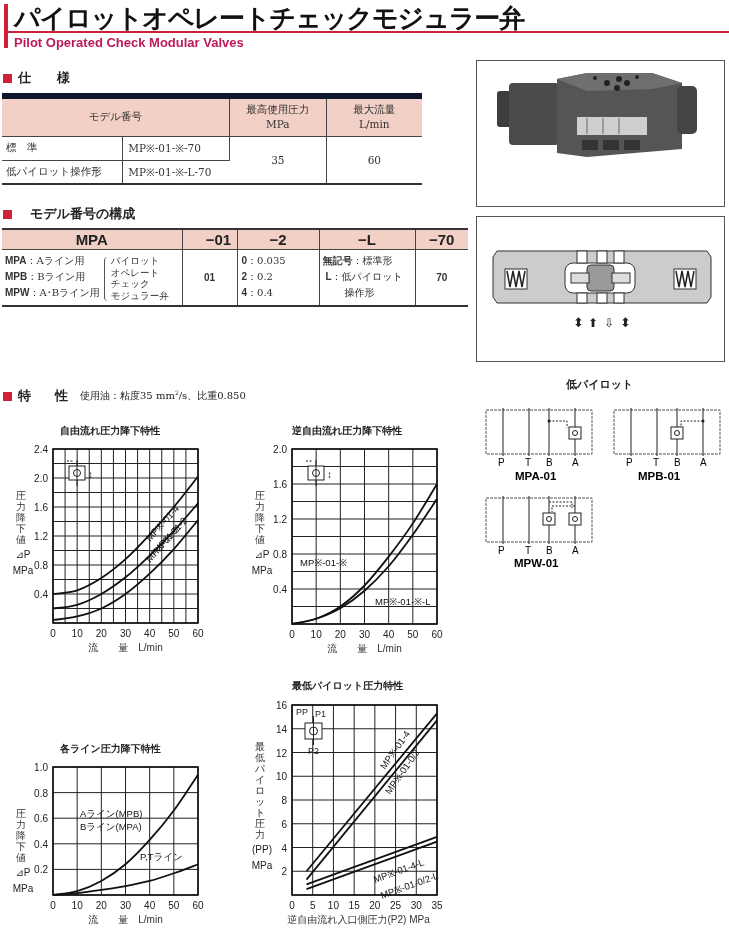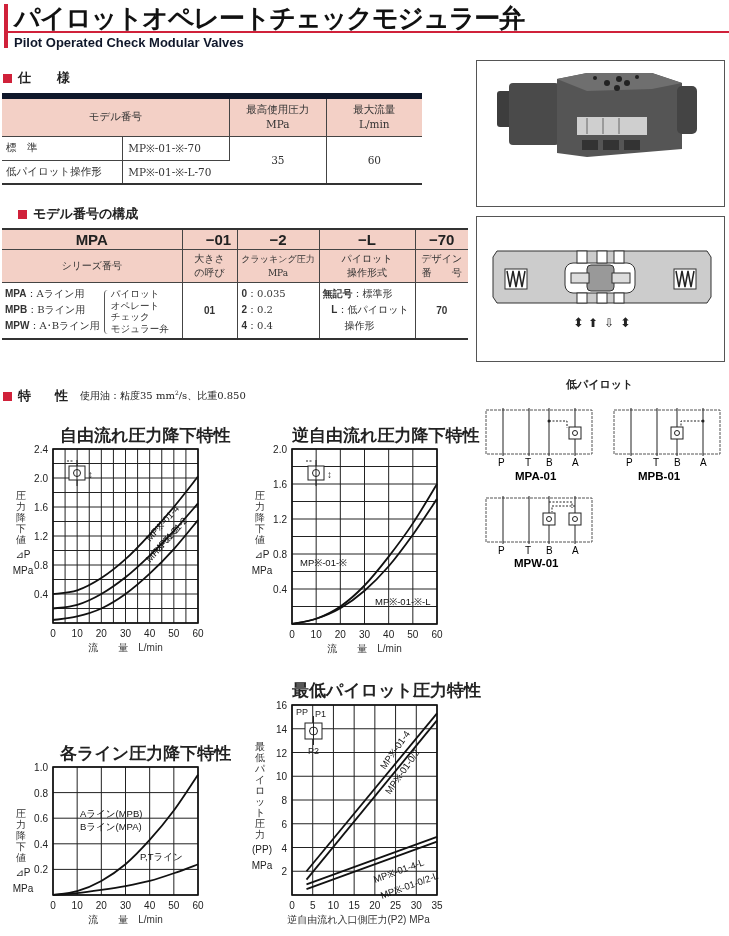--- a/index.html
+++ b/index.html
@@ -1,36 +1,36 @@
 <!DOCTYPE html>
 <html><head>
 <meta charset="utf-8">
 <style>
   *{box-sizing:border-box;margin:0;padding:0;}
   body{width:729px;height:936px;background:#fff;position:relative;overflow:hidden;font-family:"DejaVu Sans","Liberation Sans",sans-serif;color:#222;}
   .abs{position:absolute;}
   #title-accent{left:4px;top:4px;width:4px;height:44px;background:#d0213a;}
   #title-text{left:14px;top:1px;font-size:26px;font-weight:bold;letter-spacing:-1px;color:#111;font-family:"DejaVu Sans",sans-serif;}
   #title-rule{left:8px;top:31px;width:721px;height:2px;background:#d0213a;}
-  #subtitle{left:14px;top:35px;font-size:13px;font-weight:bold;color:#0f172a;font-family:"Liberation Sans",sans-serif;}
+  #subtitle{left:14px;top:35px;font-size:13px;font-weight:bold;color:#be185d;font-family:"Liberation Sans",sans-serif;}
   .sec-head{font-size:13px;font-weight:bold;color:#222;display:flex;align-items:center;}
   .sec-sq{width:9px;height:9px;background:#d0213a;margin-right:6px;display:inline-block;}
   table{border-collapse:collapse;font-family:"DejaVu Serif",serif;font-size:10.5px;color:#333;}
   td,th{border:1px solid #444;font-weight:normal;}
   .hdr{background:#f3d0c6;}
   #spec-table{left:2px;top:93px;width:420px;border-top:6px solid #0f172a;border-bottom:2px solid #333;}
   #spec-table td{height:24px;}
   #spec-table td,#spec-table th{border-left:none;border-right:1px solid #444;}
   #spec-table tr td:last-child,#spec-table tr th:last-child{border-right:none;}
   #model-table{left:2px;top:228px;width:466px;border-top:2px solid #333;border-bottom:2px solid #333;}
   #model-table td,#model-table th{border-left:none;border-right:1px solid #444;}
   #model-table tr td:last-child,#model-table tr th:last-child{border-right:none;}
   .big{font-family:"Liberation Sans",sans-serif;font-weight:bold;font-size:15px;color:#222;}
   .photo-box{border:1px solid #555;background:#fff;}
-  .chart-title{font-size:17px;font-weight:bold;color:#222;white-space:nowrap;}
+  .chart-title{font-size:10px;font-weight:bold;color:#222;white-space:nowrap;}
   .sans{font-family:"Liberation Sans",sans-serif;}
   svg text{font-family:"Liberation Sans",sans-serif;}
 </style>
 </head>
 <body>
 
 <div class="abs" id="title-accent"></div>
 <div class="abs" id="title-text">パイロットオペレートチェックモジュラー弁</div>
 <div class="abs" id="title-rule"></div>
 <div class="abs" id="subtitle">Pilot Operated Check Modular Valves</div>
@@ -52,39 +52,32 @@
     <td rowspan="2" style="text-align:center;">35</td>
     <td rowspan="2" style="text-align:center;">60</td>
   </tr>
   <tr>
     <td style="padding-left:4px;">低パイロット操作形</td>
     <td style="padding-left:5px;">MP※-01-※-L-70</td>
   </tr>
 </tbody>
   </table>
 
-<div class="abs sec-head" style="left:18px;top:205px;">
+<div class="abs sec-head" style="left:3px;top:205px;gap:12px;">
   <span class="sec-sq"></span>
   <span>モデル番号の構成</span>
 </div>
 <table class="abs" id="model-table">
   <tbody>
       <tr class="hdr" style="height:20px;">
     <td class="hdr big" style="width:180px;text-align:center;">MPA</td>
     <td class="hdr big" style="width:55px;text-align:center;padding-left:18px;">−01</td>
     <td class="hdr big" style="width:82px;text-align:center;">−2</td>
     <td class="hdr big" style="width:96px;text-align:center;">−L</td>
     <td class="hdr big" style="text-align:center;">−70</td>
-  </tr>
-  <tr class="hdr" style="height:33px;line-height:14px;font-size:10px;">
-    <td class="hdr" style="text-align:center;">シリーズ番号</td>
-    <td class="hdr" style="text-align:center;"><span>大きさ</span><br><span>の呼び</span></td>
-    <td class="hdr" style="text-align:center;font-size:9px;"><span>クラッキング圧力</span><br><span>MPa</span></td>
-    <td class="hdr" style="text-align:center;"><span>パイロット</span><br><span>操作形式</span></td>
-    <td class="hdr" style="text-align:center;"><span>デザイン</span><br><span>番　　号</span></td>
   </tr>
   <tr style="height:57px;font-size:10px;">
     <td style="padding-left:3px;">
       <div style="display:flex;align-items:flex-end;">
         <div style="line-height:16px;">
           <div><b class="sans">MPA</b><span>：Aライン用</span></div>
           <div><b class="sans">MPB</b><span>：Bライン用</span></div>
           <div><b class="sans">MPW</b><span>：A･Bライン用</span></div>
         </div>
         <div style="border-left:1px solid #555;border-radius:4px 0 0 4px;height:44px;margin:0 3px 0 4px;width:4px;"></div>
@@ -97,21 +90,21 @@
       </div>
     </td>
     <td style="text-align:center;" class="sans"><b>01</b></td>
     <td style="padding-left:4px;line-height:16px;">
       <div><b class="sans">0</b><span>：0.035</span></div>
       <div><b class="sans">2</b><span>：0.2</span></div>
       <div><b class="sans">4</b><span>：0.4</span></div>
     </td>
     <td style="padding-left:3px;line-height:16px;">
       <div><b>無記号</b><span>：標準形</span></div>
-      <div style="padding-left:3px;text-align:center;"><b class="sans">L</b><span>：低パイロット</span></div>
+      <div style="padding-left:3px;"><b class="sans">L</b><span>：低パイロット</span></div>
       <div style="padding-left:22px;"><span>操作形</span></div>
     </td>
     <td style="text-align:center;" class="sans"><b>70</b></td>
   </tr>
 </tbody>
   </table>
 
 <div class="abs photo-box" style="left:476px;top:60px;width:249px;height:147px;">
   <svg width="247" height="145" viewBox="0 0 247 145">
     <rect x="20" y="30" width="18" height="36" rx="3" fill="#3d3d3d"></rect>

